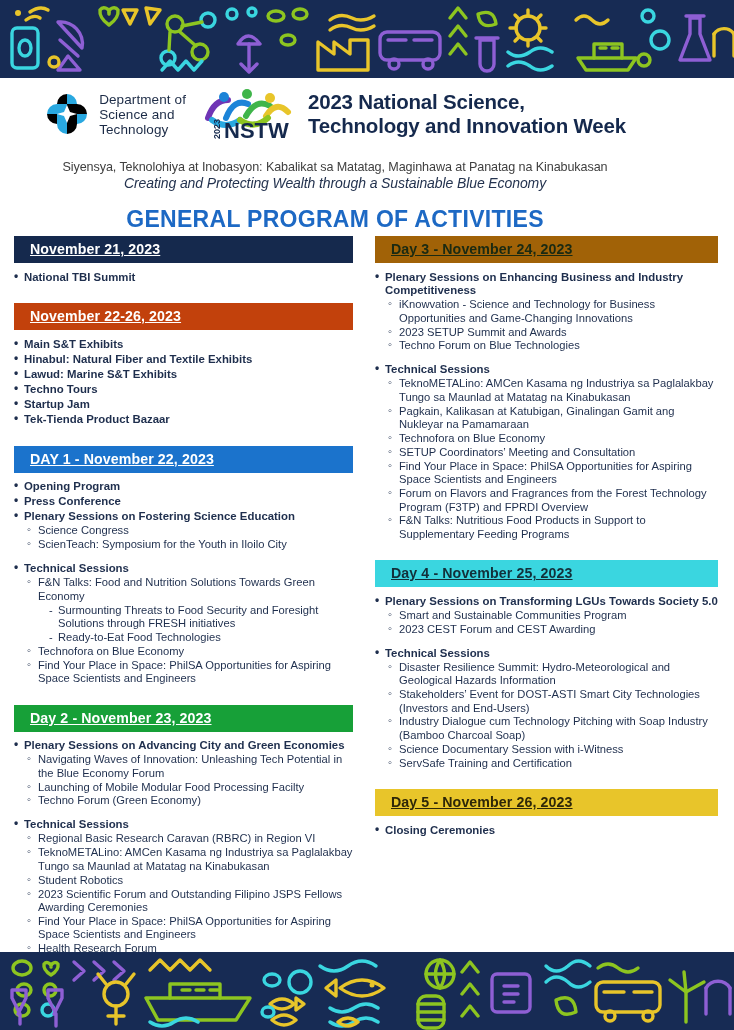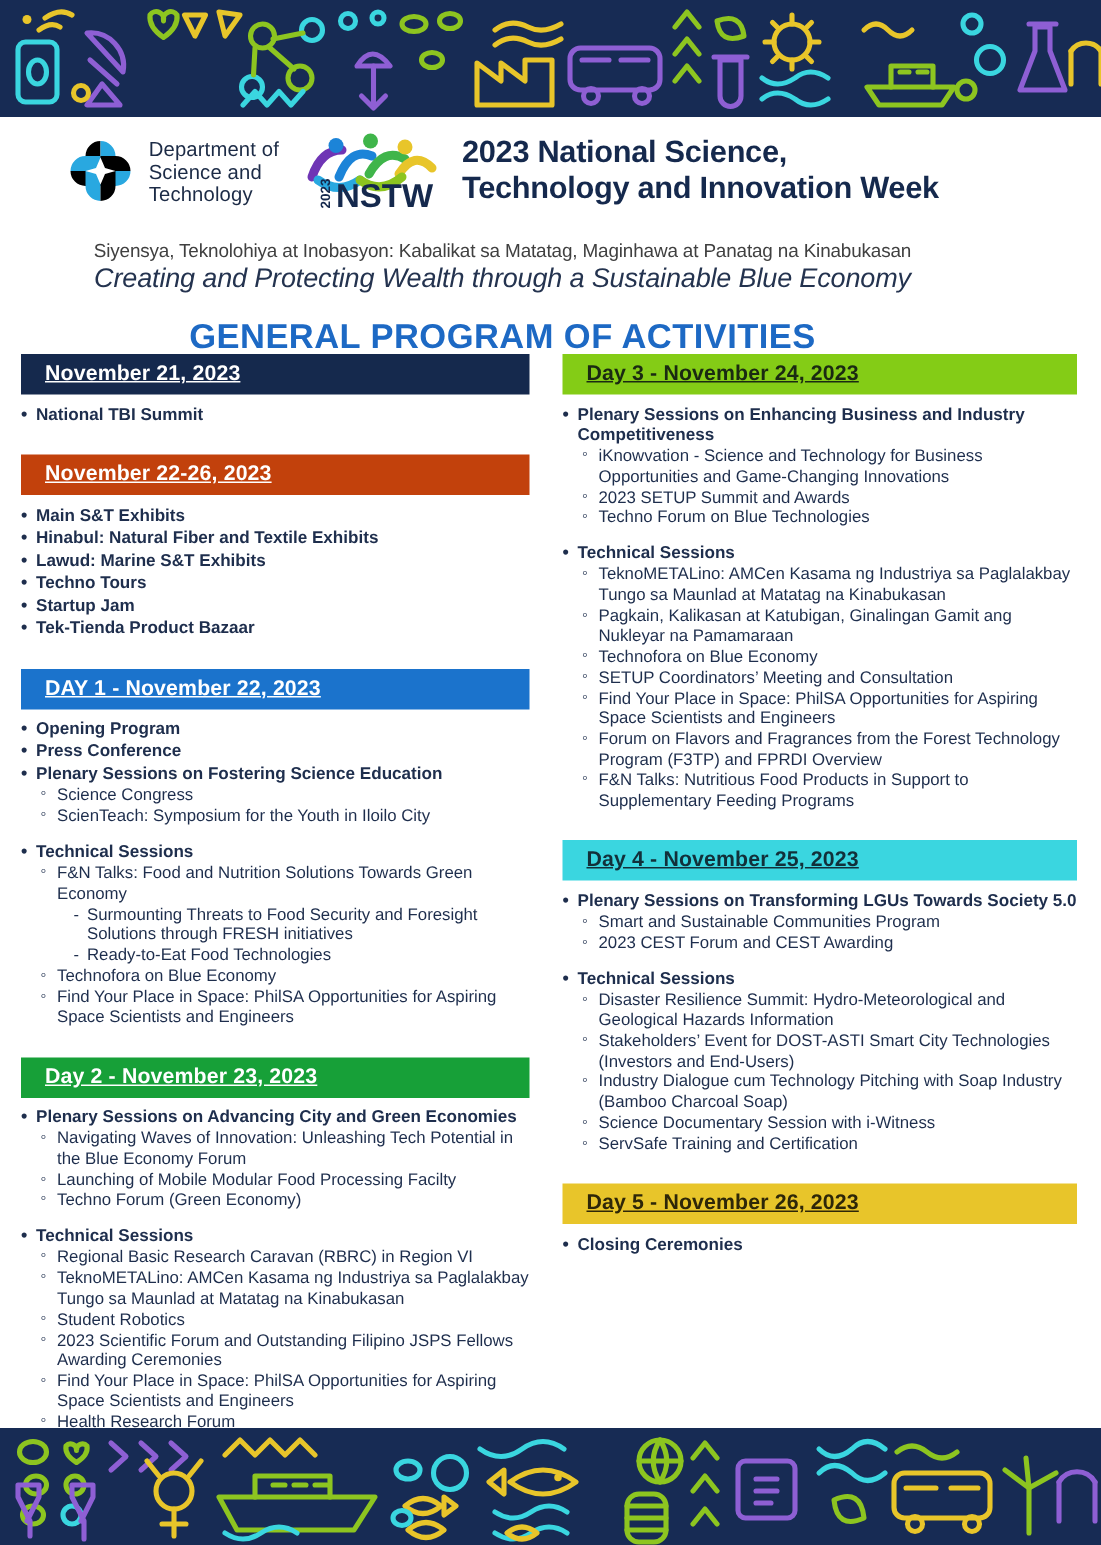--- a/index.html
+++ b/index.html
@@ -36,21 +36,21 @@
   .event-title {
     font-size: 20.5px; font-weight: bold; color: #15294d;
     line-height: 24px; letter-spacing: -.2px;
     font-family: "Liberation Sans", sans-serif;
   }
   .theme-line {
     text-align: center; font-size: 12.6px; color: #404040;
     margin-top: 20px; letter-spacing: -.1px;
   }
   .theme-sub {
-    text-align: center; font-size: 18px; color: #24334f;
+    text-align: center; font-size: 14px; color: #24334f;
     font-style: italic; margin-top: 1px; letter-spacing: -.1px;
   }
   .gen-program {
     text-align: center; margin-top: 15px;
     font-size: 23px; font-weight: bold; color: #1d69c4;
     letter-spacing: .3px;
   }
 
   
   .columns {
@@ -63,21 +63,21 @@
   .day-banner {
     font-weight: bold; font-size: 14.2px;
     padding: 5px 0 5px 16px; line-height: 17px;
     letter-spacing: .1px;
     text-decoration: underline;
   }
   .banner-navy  { background: #15294d; color: #ffffff; }
   .banner-purple{ background: #c2410c; color: #ffffff; }
   .banner-blue  { background: #1b73cc; color: #ffffff; }
   .banner-green { background: #17a038; color: #ffffff; }
-  .banner-lime  { background: #84cc16; color: #1a2a12; }
+  .banner-lime  { background: #a16207; color: #1a2a12; }
   .banner-cyan  { background: #3ad6e0; color: #12303a; }
   .banner-gold  { background: #e8c52a; color: #2e2708; }
 
   .block { margin-bottom: 6px; }
 
   .lvl1 {
     font-size: 11.4px; font-weight: bold; color: #1e2e4d;
     line-height: 13.6px; padding-left: 10px; position: relative;
     margin-top: 1.5px;
   }

